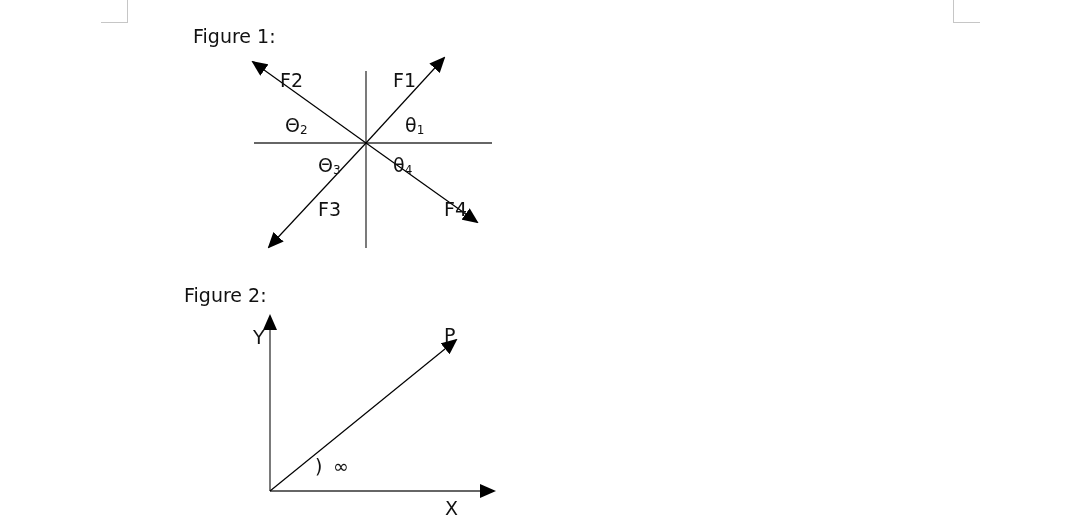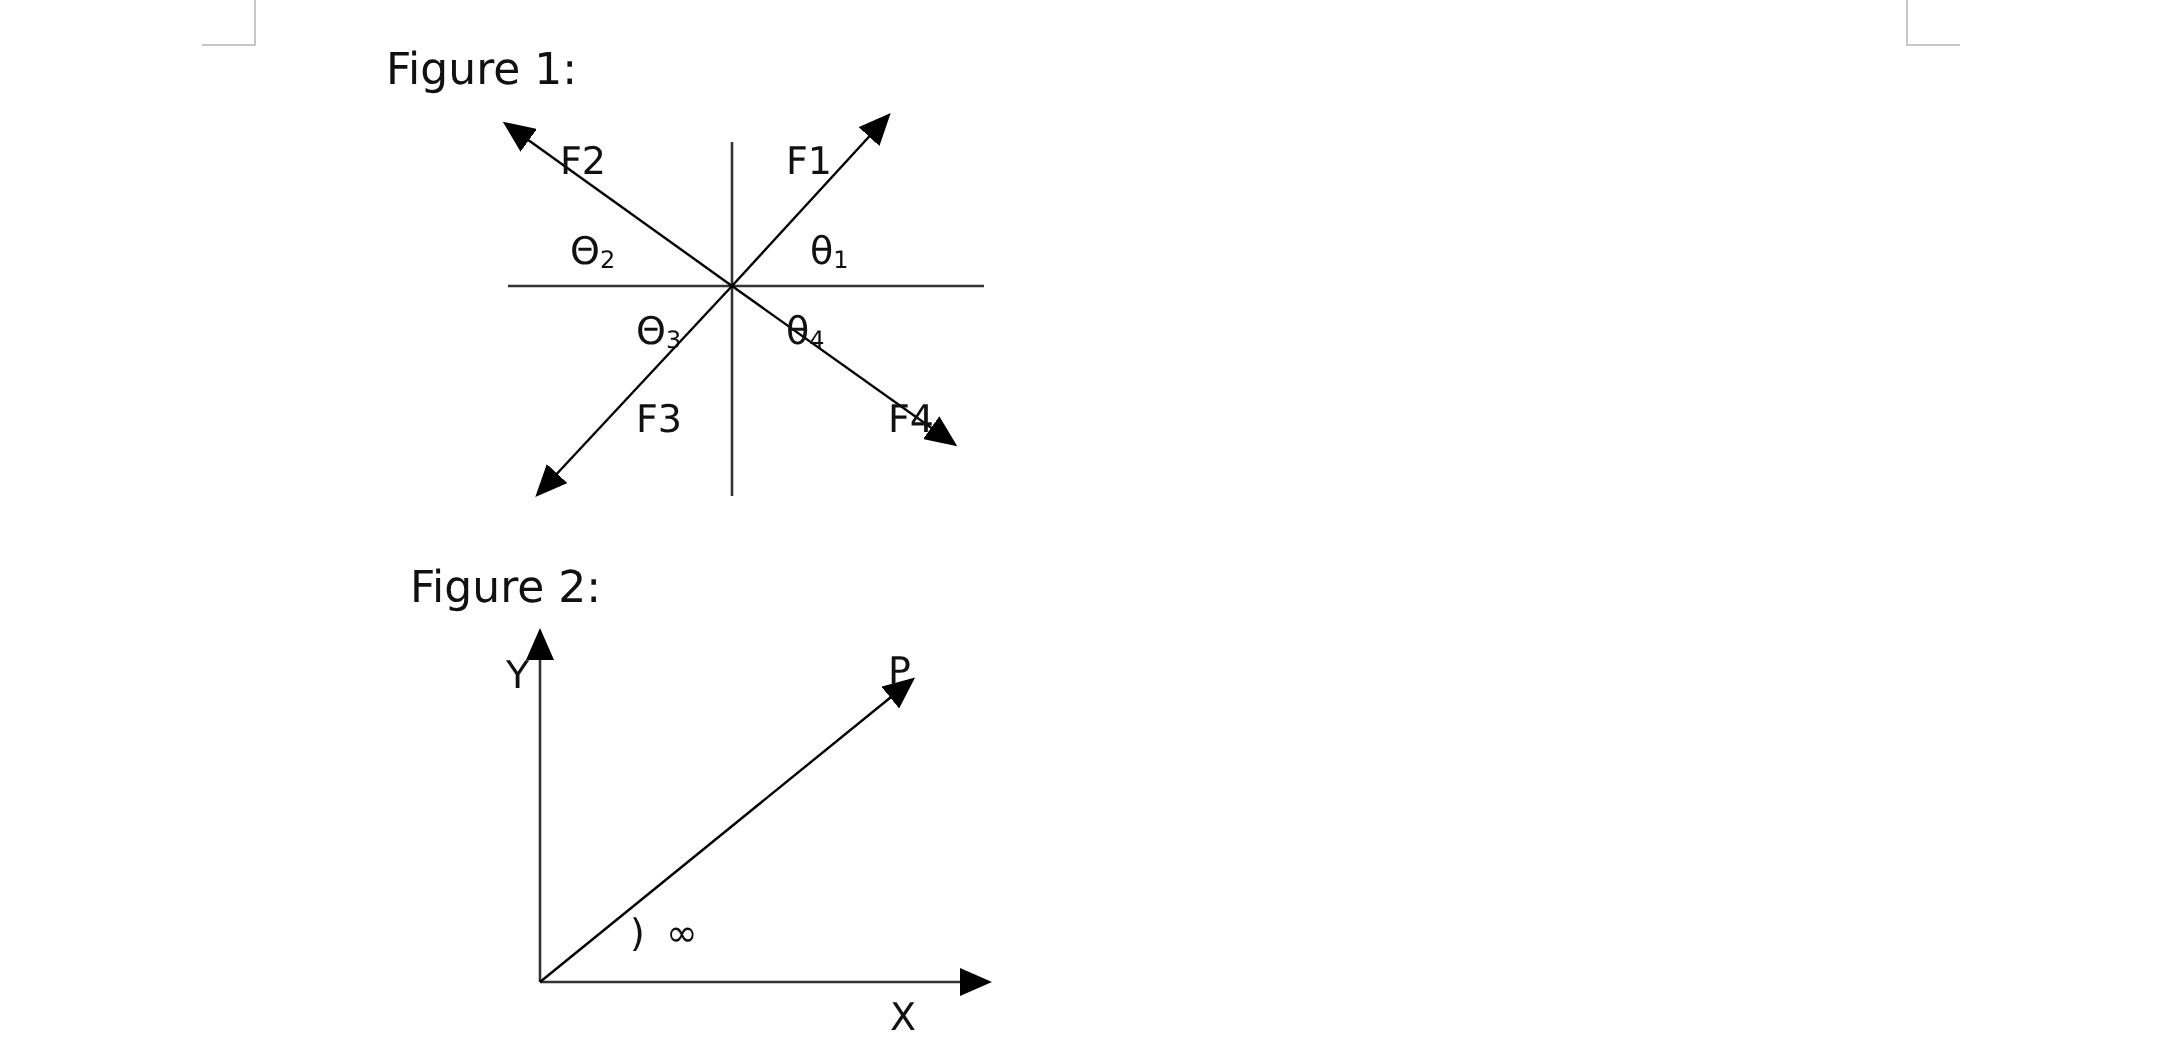--- a/index.html
+++ b/index.html
@@ -30,21 +30,21 @@
       border-bottom-width: 1px;
     }
     .corner-right {
       left: 953px;
       top: 0;
       border-left-width: 1px;
       border-bottom-width: 1px;
     }
     .caption {
       position: absolute;
-      font-size: 22px;
+      font-size: 19px;
       line-height: 22px;
       color: #111;
       white-space: nowrap;
     }
     .fig-svg {
       position: absolute;
       left: 0;
       top: 0;
       overflow: visible;
     }
@@ -97,13 +97,13 @@
   <line x1="270" y1="491" x2="494" y2="491" stroke="#333" stroke-width="1.3" marker-end="url(#ahBig)"></line>
   <line x1="270" y1="491" x2="456" y2="340" stroke="#000" stroke-width="1.2" marker-end="url(#ahBig)"></line>
 
   <text class="lbl" x="253" y="344">Y</text>
   <text class="lbl" x="445" y="515">X</text>
   <text class="lbl" x="444" y="342">P</text>
   <text class="lbl" x="315" y="473">)</text>
   <text class="lbl" x="333" y="473">∞</text>
 </svg>
 
-<div class="caption" style="left:205px; top:284px;">Figure 2:</div>
+<div class="caption" style="left:184px; top:284px;">Figure 2:</div>
 
 </body></html>

